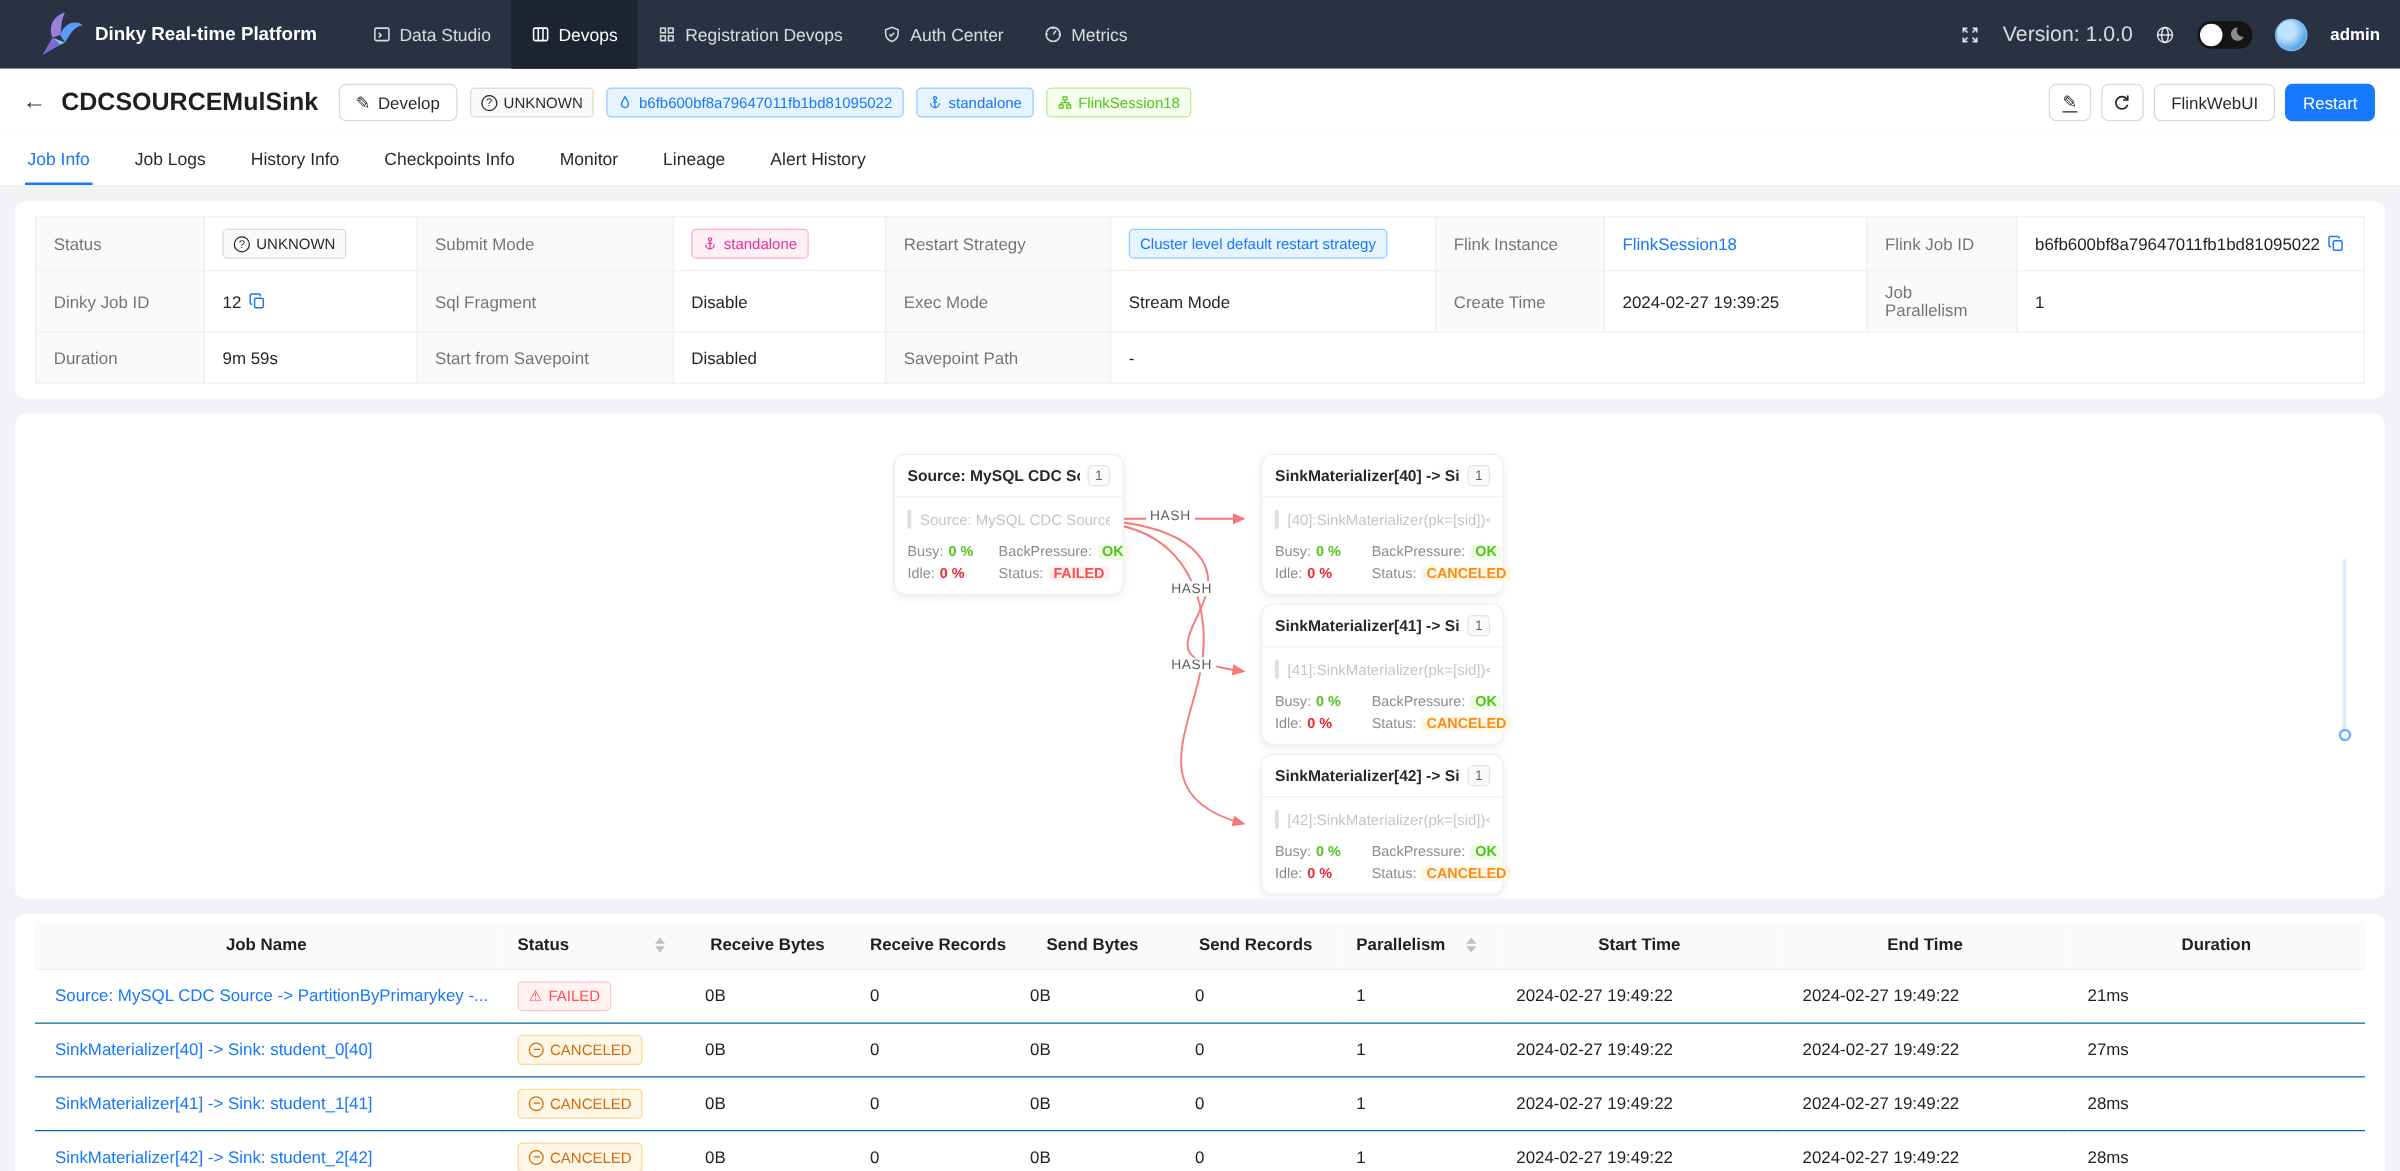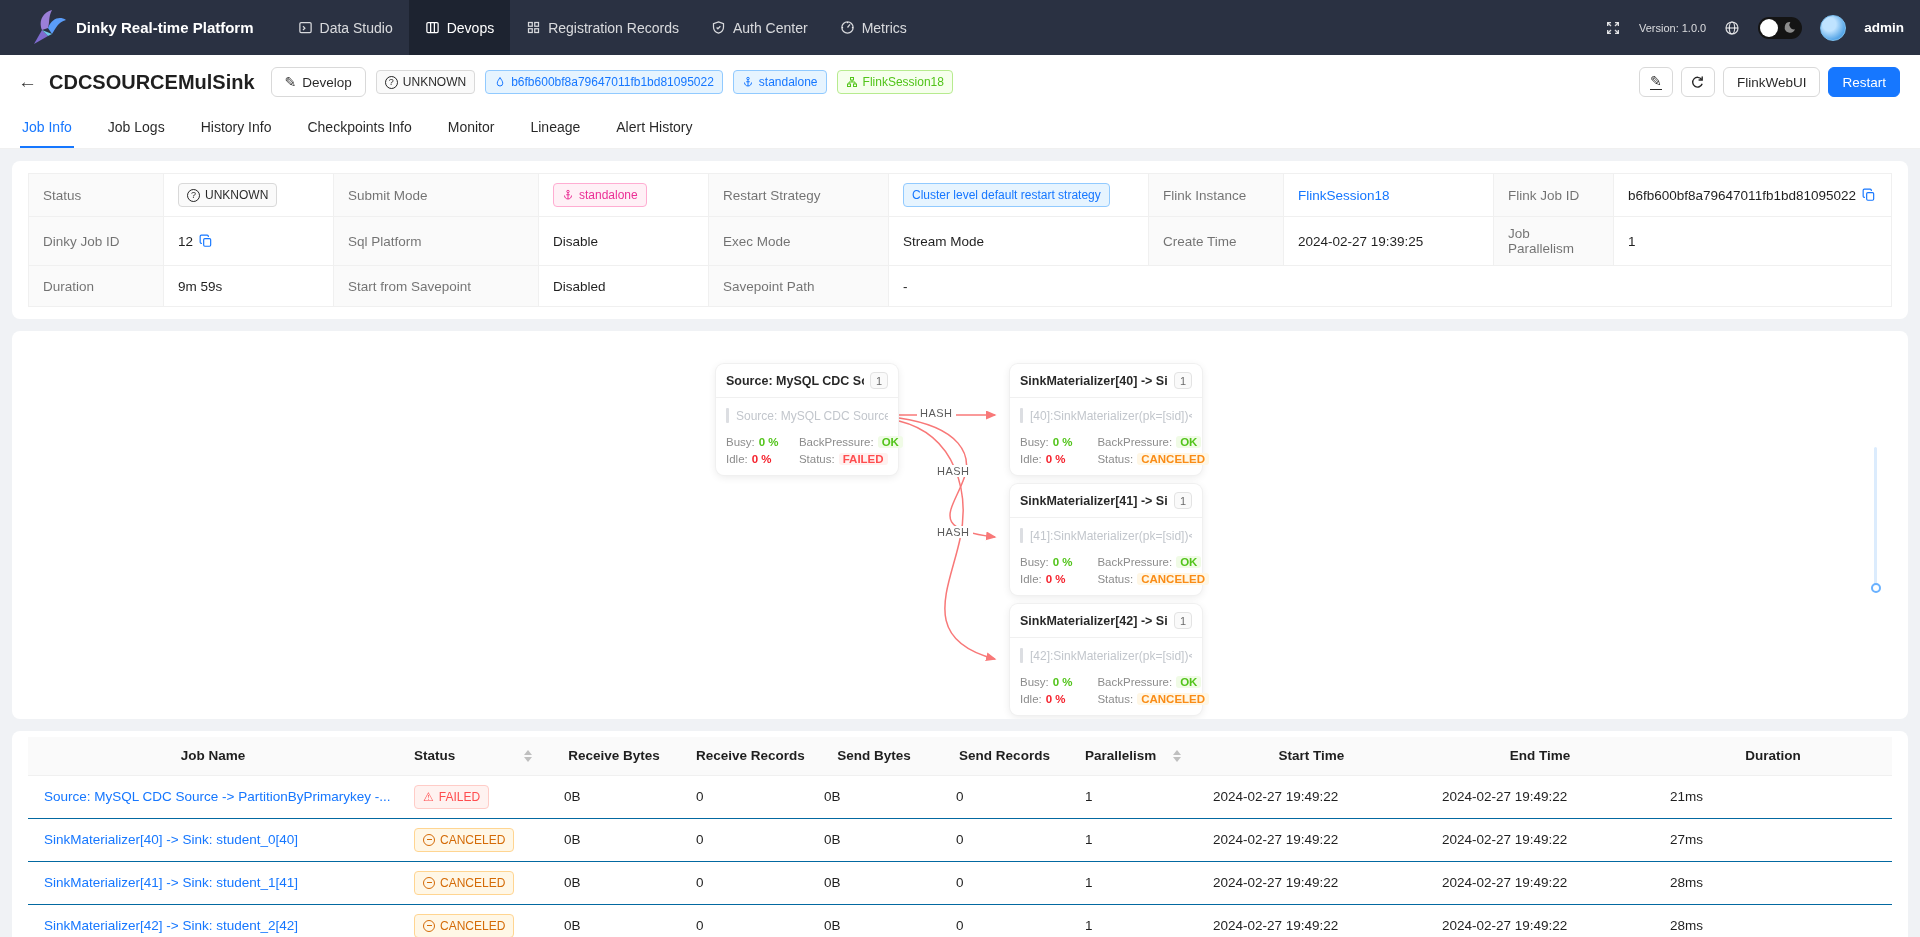--- a/index.html
+++ b/index.html
@@ -10,21 +10,21 @@
   .navbar { height:55px; background:#2a3142; display:flex; align-items:center; padding:0 16px 0 28px; color:rgba(255,255,255,0.82); }
   .nav-left { display:flex; align-items:center; height:100%; }
   .logo { width:40px; height:40px; margin-right:8px; display:flex; align-items:center; justify-content:center; }
   .brand { color:#fff; font-weight:700; font-size:15px; margin-right:28px; white-space:nowrap; }
   .nav-menu { display:flex; height:100%; }
   .nav-item { display:flex; align-items:center; gap:7px; padding:0 16px; height:100%; font-size:14px; cursor:pointer; white-space:nowrap; }
   .nav-item.active { background:#1d2330; color:#fff; }
   .nav-item svg { width:15px; height:15px; }
   .nav-right { margin-left:auto; display:flex; align-items:center; gap:18px; }
   .nav-right svg { width:16px; height:16px; }
-  .version { font-size:11px; }
+  .version { font-size:17px; }
   .theme-toggle { width:44px; height:22px; background:#141414; border-radius:11px; position:relative; display:flex; align-items:center; }
   .toggle-knob { width:18px; height:18px; background:#fff; border-radius:50%; position:absolute; left:2px; }
   .toggle-moon { position:absolute; right:5px; width:12px; height:12px; color:#8c8c8c; }
   .avatar { width:26px; height:26px; border-radius:50%; background:radial-gradient(circle at 35% 35%, #bfe3ff 0 30%, #5aa8e8 70%, #3c8ed6 100%); border:1px solid #7cc0f0; }
   .username { color:#fff; font-size:13.5px; font-weight:600; }
 
   
   .page-header { background:#fff; display:flex; align-items:center; gap:10px; padding:12px 20px 10px 18px; }
   .back-arrow { font-size:19px; cursor:pointer; color:rgba(0,0,0,0.8); margin-right:2px; }
   .job-title { font-size:20px; font-weight:700; margin-right:6px; white-space:nowrap; }
@@ -126,21 +126,21 @@
             </svg>
           <span>Devops</span>
         </div>
         <div class="nav-item">
           <svg viewBox="0 0 24 24" fill="none" stroke="currentColor" stroke-width="2">
               <rect x="4" y="4" width="6" height="6"></rect>
               <rect x="14" y="4" width="6" height="6"></rect>
               <rect x="4" y="14" width="6" height="6"></rect>
               <rect x="14" y="14" width="6" height="6"></rect>
             </svg>
-          <span>Registration Records</span>
+          <span>Registration Devops</span>
         </div>
         <div class="nav-item">
           <svg viewBox="0 0 24 24" fill="none" stroke="currentColor" stroke-width="2">
               <path d="M12 3l8 3v5c0 5-3.5 8.5-8 10-4.5-1.5-8-5-8-10V6z"></path>
               <path d="M9 12l2 2 4-4"></path>
             </svg>
           <span>Auth Center</span>
         </div>
         <div class="nav-item">
           <svg viewBox="0 0 24 24" fill="none" stroke="currentColor" stroke-width="2">
@@ -272,21 +272,21 @@
                 <rect x="8" y="8" width="12" height="13" rx="2"></rect>
                 <path d="M5 16H4a2 2 0 0 1-2-2V4a2 2 0 0 1 2-2h10a2 2 0 0 1 2 2v1"></path>
               </svg></td>
       </tr>
       <tr>
         <th>Dinky Job ID</th>
         <td><span>12</span><svg class="copy-icon" viewBox="0 0 24 24" fill="none" stroke="currentColor" stroke-width="2">
                 <rect x="8" y="8" width="12" height="13" rx="2"></rect>
                 <path d="M5 16H4a2 2 0 0 1-2-2V4a2 2 0 0 1 2-2h10a2 2 0 0 1 2 2v1"></path>
               </svg></td>
-        <th>Sql Platform</th>
+        <th>Sql Fragment</th>
         <td>Disable</td>
         <th>Exec Mode</th>
         <td>Stream Mode</td>
         <th>Create Time</th>
         <td>2024-02-27 19:39:25</td>
         <th>Job Parallelism</th>
         <td>1</td>
       </tr>
       <tr>
         <th>Duration</th>

